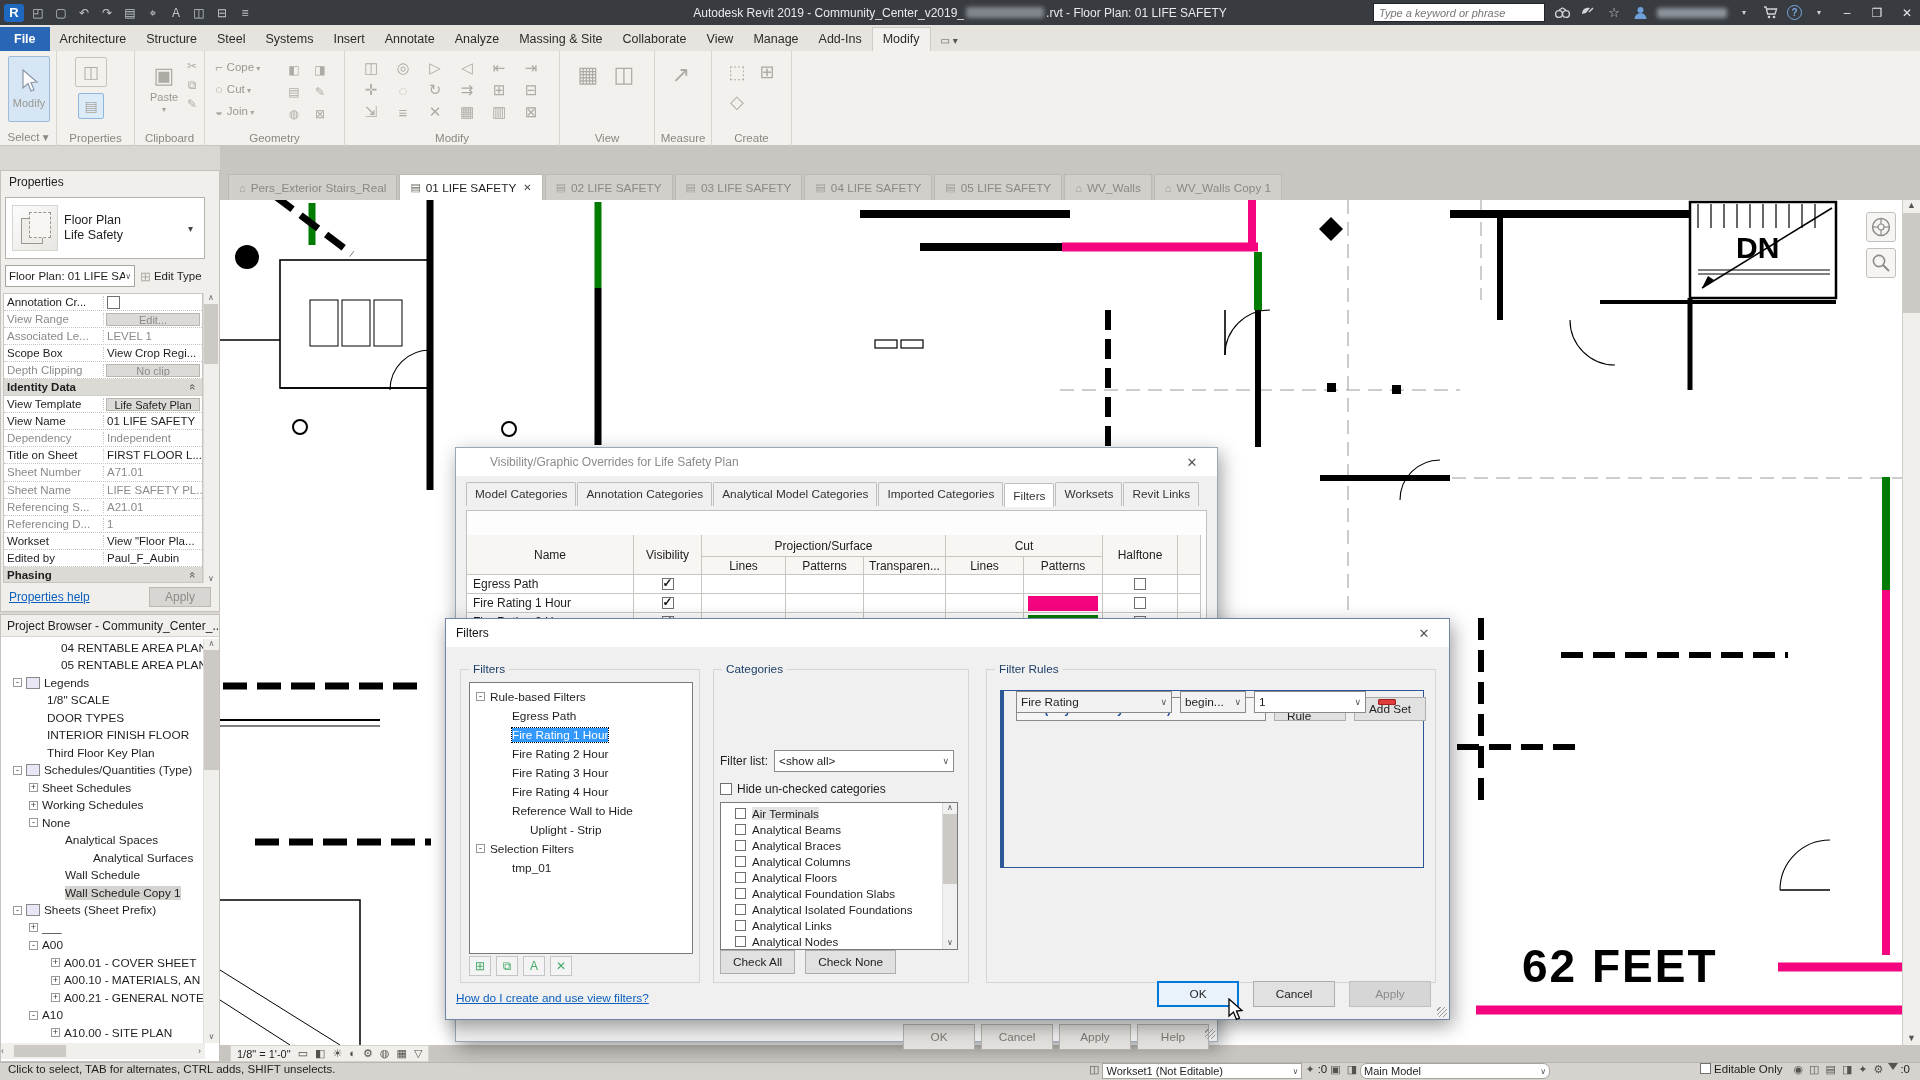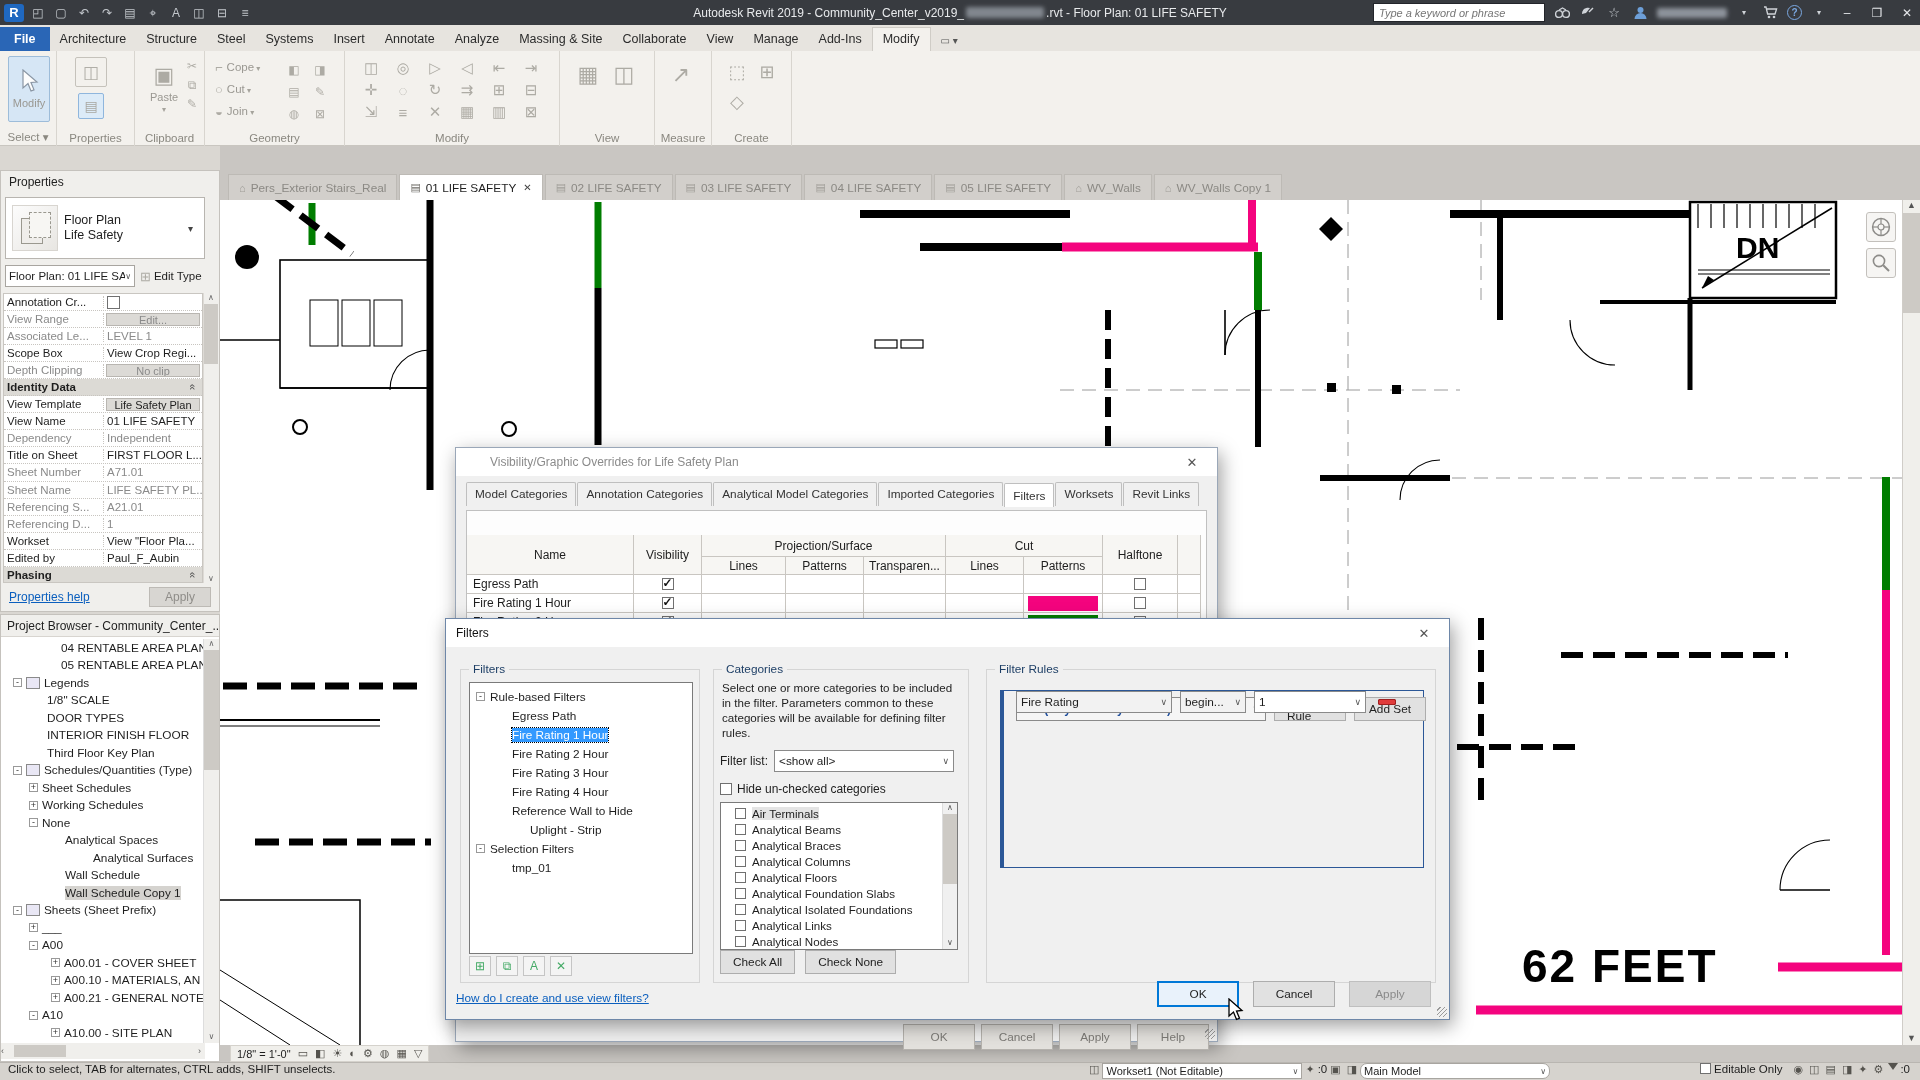--- a/index.html
+++ b/index.html
@@ -973,21 +973,20 @@
 
       <div class="ftool">⊞</div>
           <div class="ftool">⧉</div>
           <div class="ftool">A</div>
           <div class="ftool">✕</div>
         </div>
     </div>
 
     <div class="group g-cats">
       <span class="glabel">Categories</span>
-      <div class="catdesc">Select one or more categories to be included in the filter.  Parameters common to these categories will be available for defining filter rules.</div>
       <div class="flrow">
         <span>Filter list:</span>
         <div class="combo" style="width:180px;">
           <span class="cv">&lt;show all&gt;</span>
             <span class="ca">∨</span>
         </div>
       </div>
       <div class="hiderow">
         <span class="chk"></span>
         <span>Hide un-checked categories</span>

